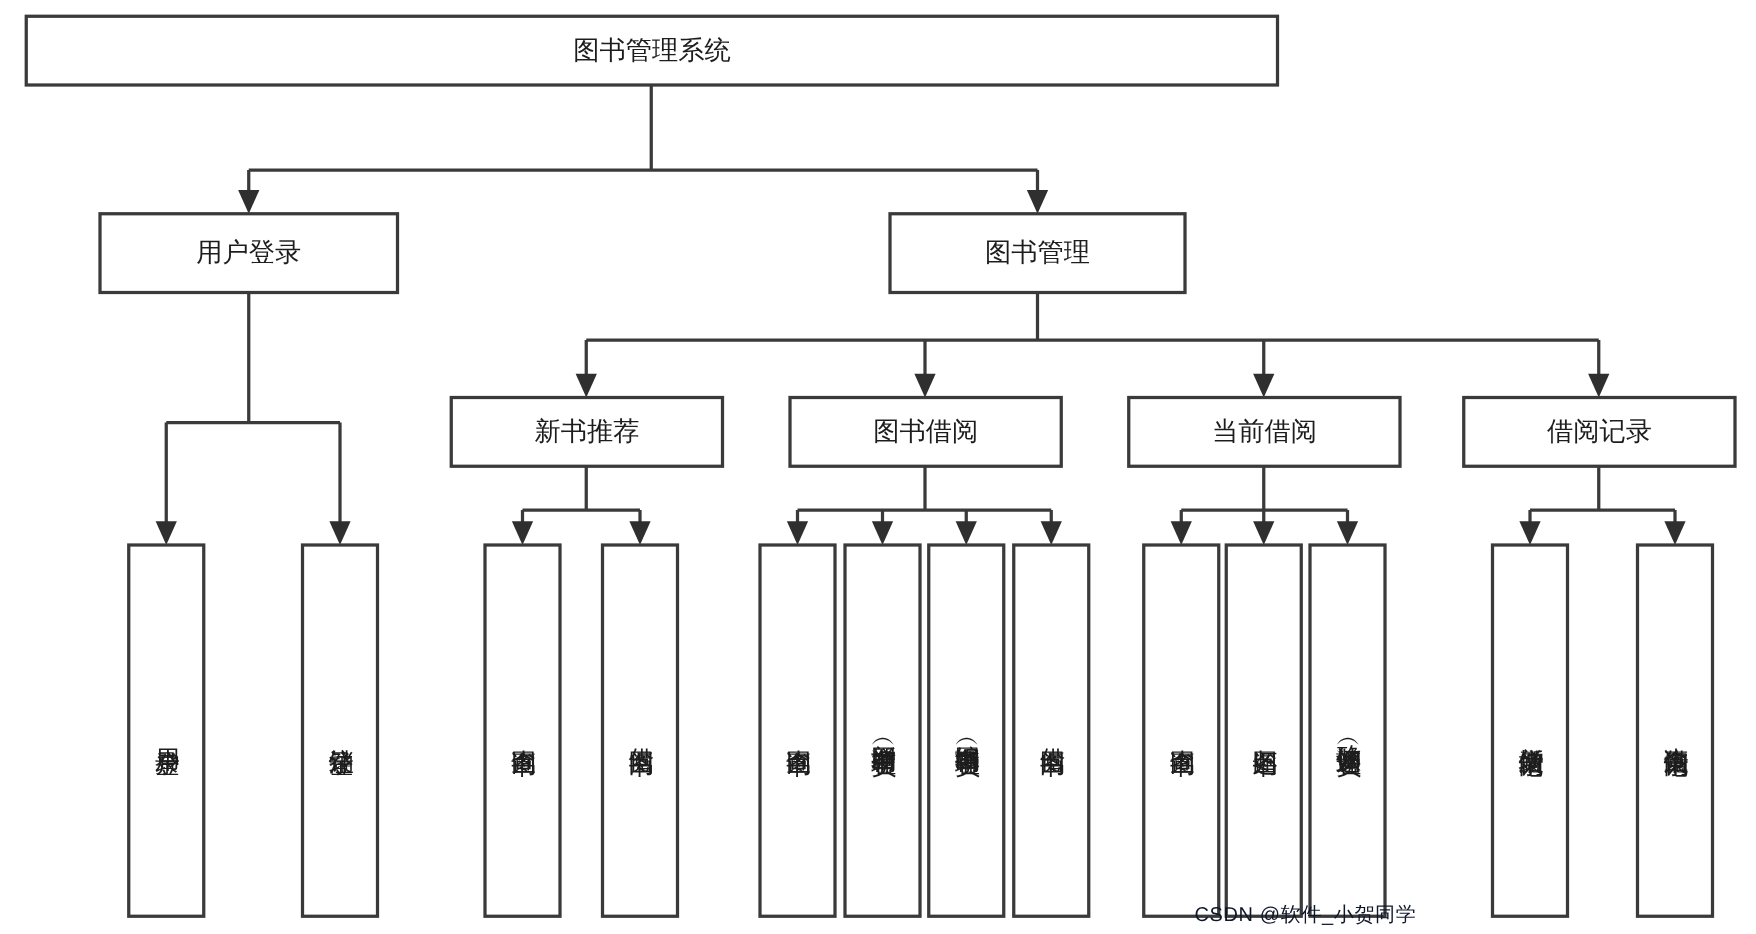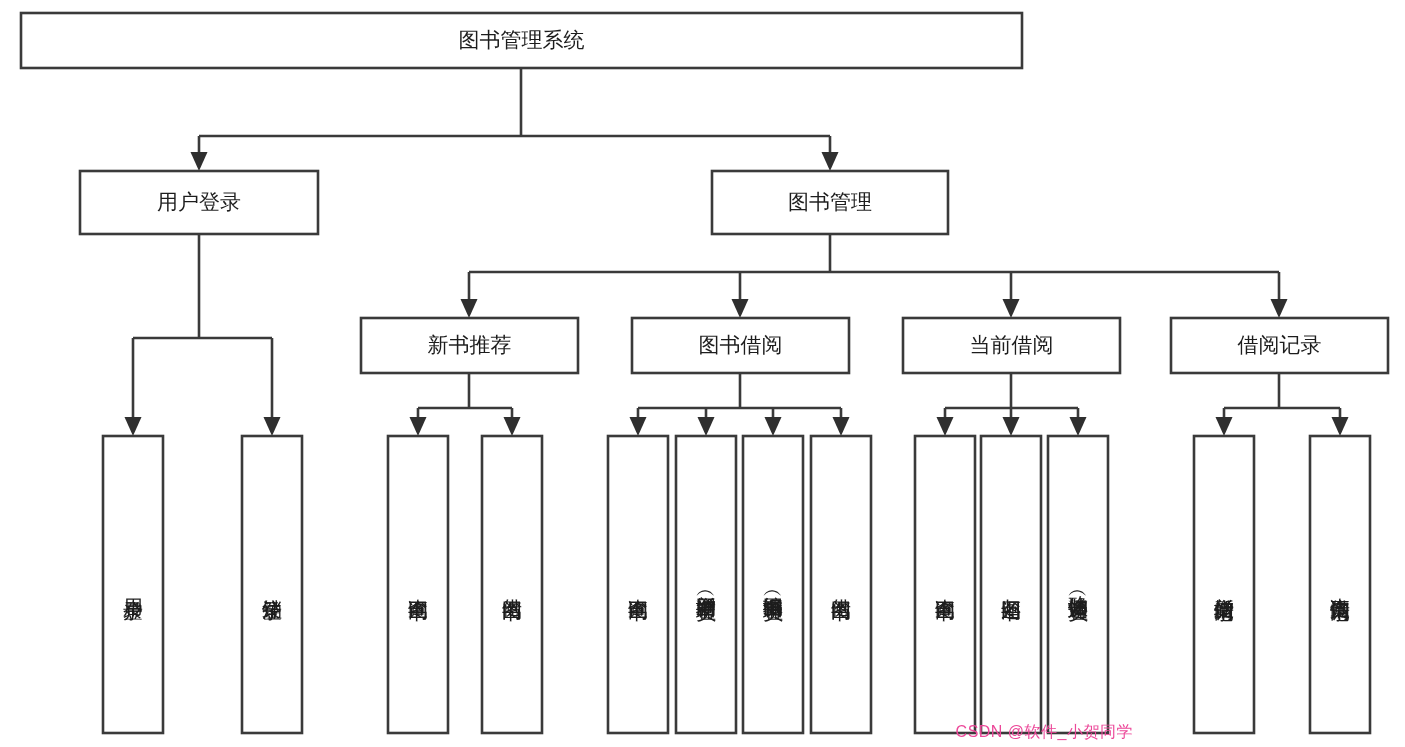--- a/index.html
+++ b/index.html
@@ -63,21 +63,21 @@
     text-align: center;
     pointer-events: none;
     overflow: hidden;
   }
   .watermark {
     position: absolute;
     right: 8px;
     bottom: 4px;
     font-family: "Liberation Sans", "DejaVu Sans", sans-serif;
     font-size: 16px;
-    color: #ec4899;
+    color: #0f172a;
     letter-spacing: 0.5px;
     white-space: nowrap;
   }
 </style>
 </head>
 <body>
 
 <div id="diagram-root">
 
   <svg class="diagram-canvas" viewBox="0 0 1405 747">

